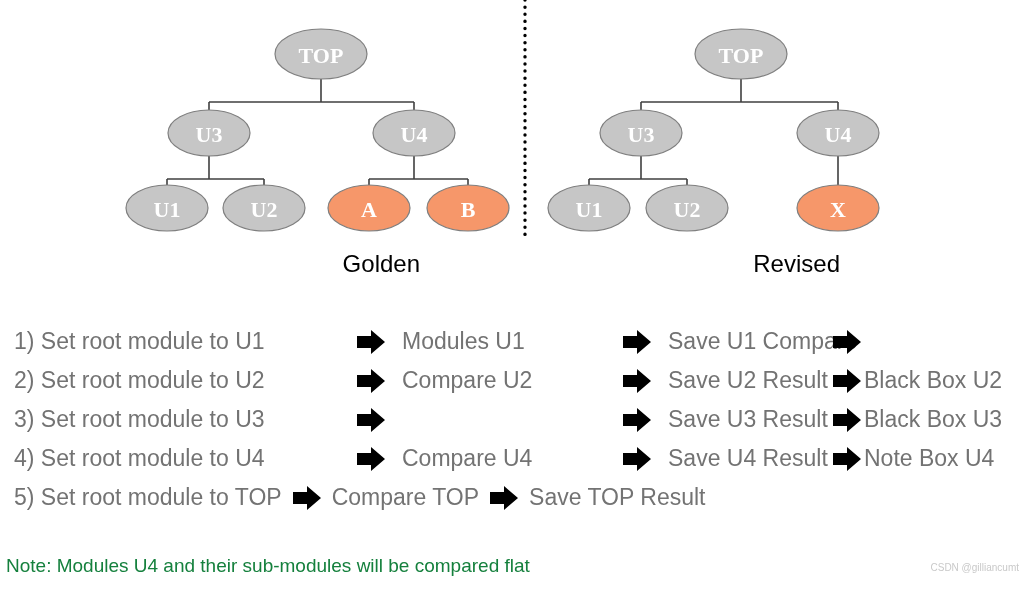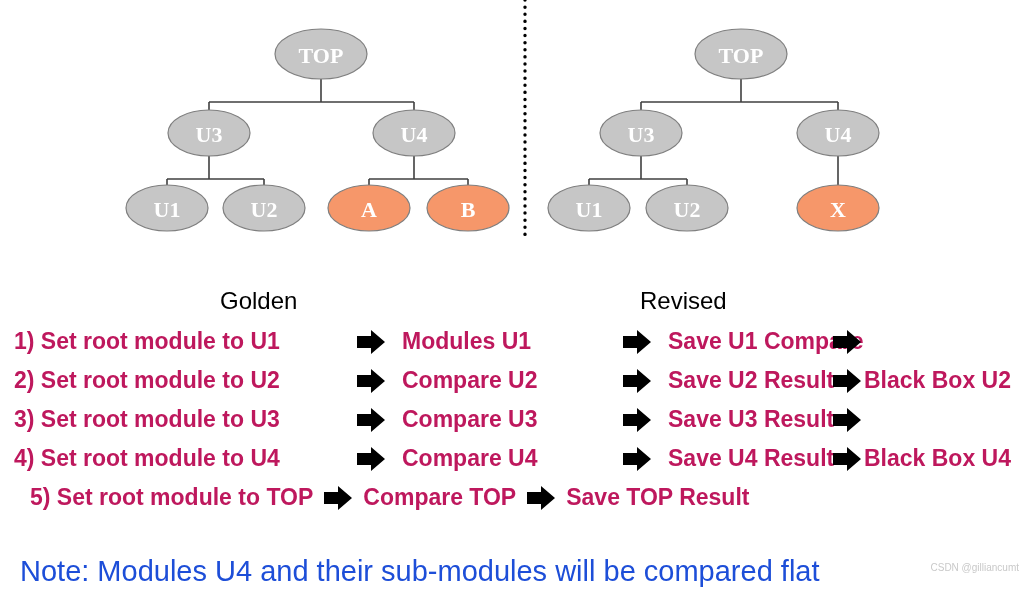--- a/index.html
+++ b/index.html
@@ -39,23 +39,22 @@
     text-anchor: middle;
     dominant-baseline: central;
   }
 
   
   .tree-caption {
     position: absolute;
     font-family: "Liberation Sans", sans-serif;
     font-size: 24px;
     color: #000000;
-    text-align: left;
+    text-align: right;
     white-space: nowrap;
-    margin-top: 37px;
   }
   #caption-golden  { left: 220px; top: 250px; width: 200px; }
   #caption-revised { left: 640px; top: 250px; width: 200px; }
 
   
   #steps {
     position: absolute;
     left: 14px;
     top: 322px;
     width: 1010px;
@@ -64,54 +63,53 @@
     position: relative;
     height: 39px;
     display: flex;
     align-items: center;
     white-space: nowrap;
   }
   .step-text {
     font-family: "Liberation Sans", sans-serif;
     font-size: 23px;
     line-height: 1;
-    color: #be185d;
-    font-weight: bold;
+    color: #737373;
   }
   
   .step-row.cols .c0 { position: absolute; left: 0px;   }
   .step-row.cols .a0 { position: absolute; left: 342px; }
   .step-row.cols .c1 { position: absolute; left: 388px; }
   .step-row.cols .a1 { position: absolute; left: 608px; }
   .step-row.cols .c2 { position: absolute; left: 654px; }
   .step-row.cols .a2 { position: absolute; left: 818px; }
   .step-row.cols .c3 { position: absolute; left: 850px; }
 
   
-  .step-row.flow { gap: 2px; margin-left: 16px; }
+  .step-row.flow { gap: 2px; }
   .step-row.flow .step-text { margin-right: 6px; }
   .step-row.flow .arrow-icon { margin: 0 8px 0 2px; }
 
   .arrow-icon {
     display: inline-block;
     width: 30px;
     height: 26px;
     vertical-align: middle;
     flex: 0 0 auto;
   }
   .arrow-icon svg { display: block; }
 
   
   #note {
     position: absolute;
-    left: 20px;
+    left: 6px;
     top: 555px;
     font-family: "Liberation Sans", sans-serif;
-    font-size: 29px;
-    color: #1d4ed8;
+    font-size: 19px;
+    color: #15803d;
     white-space: nowrap;
   }
 
   
   #watermark {
     position: absolute;
     right: 12px;
     top: 562px;
     font-family: "Liberation Sans", sans-serif;
     font-size: 10px;
@@ -255,53 +253,53 @@
         </span>
         <span class="step-text c3">Black Box U2</span>
       </div>
       <div class="step-row cols">
         <span class="step-text c0">3) Set root module to U3</span>
         <span class="arrow-icon a0">
           <svg width="30" height="26" viewBox="0 0 30 26">
             <path d="M1,7 L15,7 L15,1 L29,13 L15,25 L15,19 L1,19 Z" fill="#000000"></path>
           </svg>
         </span>
-        <span class="step-text c1">Compare U3</span>
         <span class="arrow-icon a1">
           <svg width="30" height="26" viewBox="0 0 30 26">
             <path d="M1,7 L15,7 L15,1 L29,13 L15,25 L15,19 L1,19 Z" fill="#000000"></path>
           </svg>
         </span>
         <span class="step-text c2">Save U3 Result</span>
         <span class="arrow-icon a2">
           <svg width="30" height="26" viewBox="0 0 30 26">
             <path d="M1,7 L15,7 L15,1 L29,13 L15,25 L15,19 L1,19 Z" fill="#000000"></path>
           </svg>
         </span>
+        <span class="step-text c3">Black Box U3</span>
       </div>
       <div class="step-row cols">
         <span class="step-text c0">4) Set root module to U4</span>
         <span class="arrow-icon a0">
           <svg width="30" height="26" viewBox="0 0 30 26">
             <path d="M1,7 L15,7 L15,1 L29,13 L15,25 L15,19 L1,19 Z" fill="#000000"></path>
           </svg>
         </span>
         <span class="step-text c1">Compare U4</span>
         <span class="arrow-icon a1">
           <svg width="30" height="26" viewBox="0 0 30 26">
             <path d="M1,7 L15,7 L15,1 L29,13 L15,25 L15,19 L1,19 Z" fill="#000000"></path>
           </svg>
         </span>
         <span class="step-text c2">Save U4 Result</span>
         <span class="arrow-icon a2">
           <svg width="30" height="26" viewBox="0 0 30 26">
             <path d="M1,7 L15,7 L15,1 L29,13 L15,25 L15,19 L1,19 Z" fill="#000000"></path>
           </svg>
         </span>
-        <span class="step-text c3">Black Box U4</span>
+        <span class="step-text c3">Note Box U4</span>
       </div>
       <div class="step-row flow">
         <span class="step-text">5) Set root module to TOP</span>
         <span class="arrow-icon">
           <svg width="30" height="26" viewBox="0 0 30 26">
             <path d="M1,7 L15,7 L15,1 L29,13 L15,25 L15,19 L1,19 Z" fill="#000000"></path>
           </svg>
         </span>
         <span class="step-text">Compare TOP</span>
         <span class="arrow-icon">

